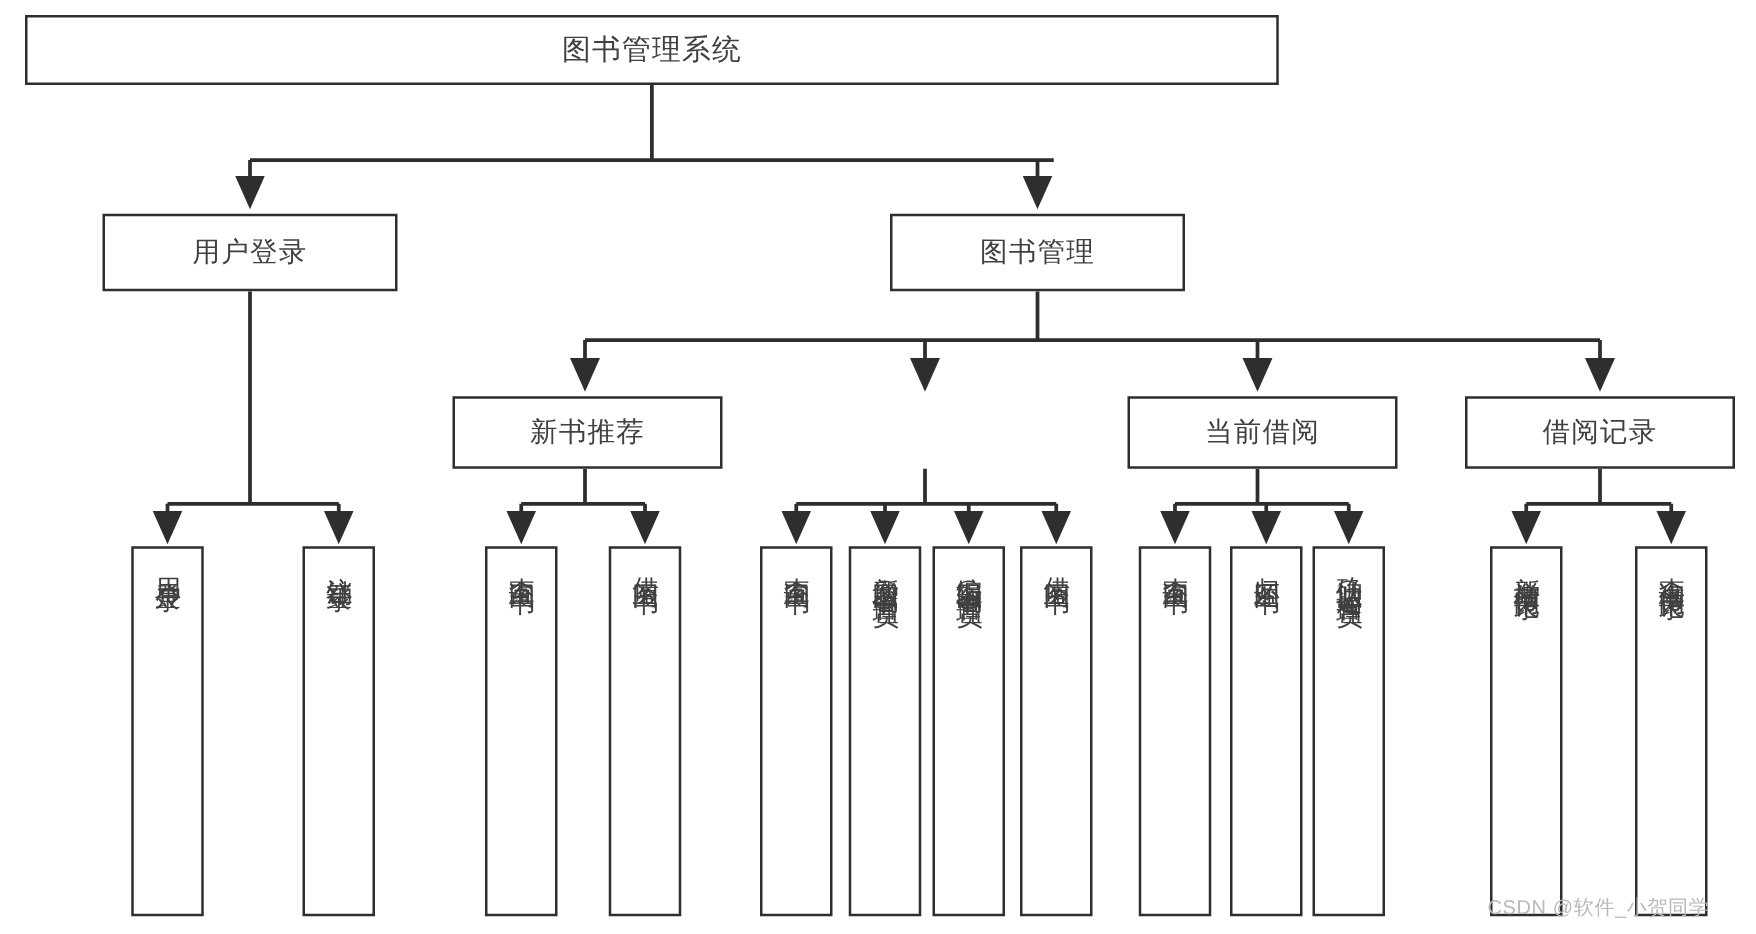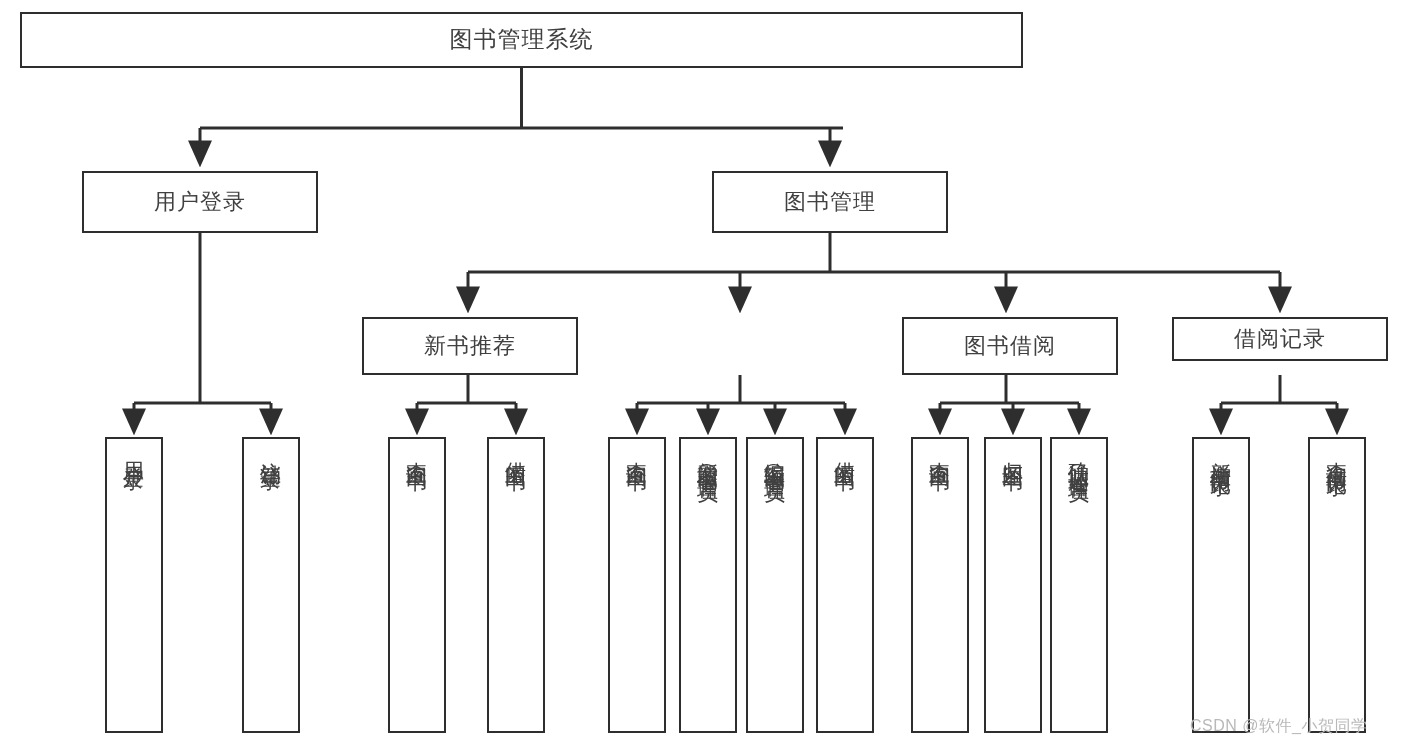--- a/index.html
+++ b/index.html
@@ -133,23 +133,23 @@
     <span class="lbl">用户登录</span>
   </div>
   <div class="node h" style="left:712px; top:171px; width:236px; height:62px;">
     <span class="lbl">图书管理</span>
   </div>
 
   <div class="node h" style="left:362px; top:317px; width:216px; height:58px;">
     <span class="lbl">新书推荐</span>
   </div>
   <div class="node h" style="left:902px; top:317px; width:216px; height:58px;">
-    <span class="lbl">图书借阅</span>
+    <span class="lbl">当前借阅</span>
   </div>
-  <div class="node h" style="left:1172px; top:317px; width:216px; height:44px;">
+  <div class="node h" style="left:1172px; top:317px; width:216px; height:58px;">
     <span class="lbl">借阅记录</span>
   </div>
 
   <div class="node v" style="left:105px; top:437px; width:58px; height:296px;">
     <span class="lbl">用户登录</span>
   </div>
   <div class="node v" style="left:242px; top:437px; width:58px; height:296px;">
     <span class="lbl">注销登录</span>
   </div>
   <div class="node v" style="left:388px; top:437px; width:58px; height:296px;">

